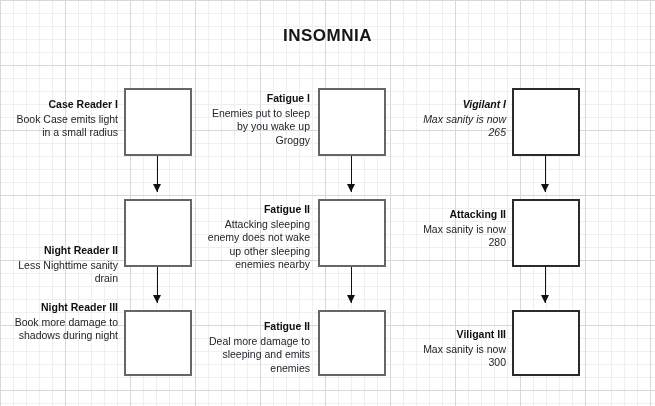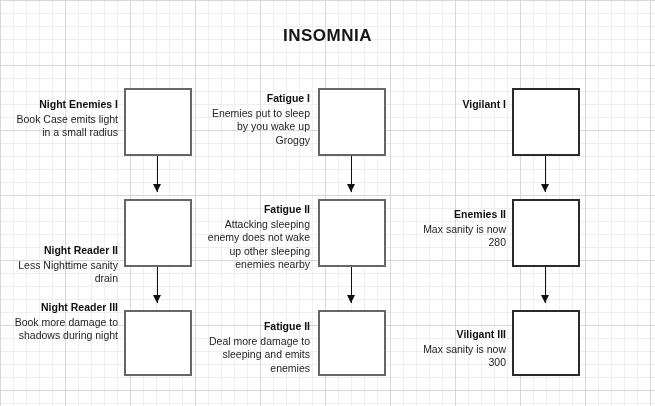--- a/index.html
+++ b/index.html
@@ -103,21 +103,21 @@
 </style>
 </head>
 <body>
 
 <div id="canvas">
 
   <div id="title">INSOMNIA</div>
 
   <div class="node col-a">
     <div class="node-label" style="left:8px; top:98px; width:110px;">
-      <span class="node-title">Night Enemies I</span>
+      <span class="node-title">Case Reader I</span>
       <span class="node-desc">Book Case emits light in a small radius</span>
     </div>
     <div class="node-box" style="left:124px; top:88px; width:68px; height:68px;"></div>
   </div>
 
   <div class="connector" style="left:157px; top:156px; height:36px;"></div>
   <div class="arrowhead" style="left:153px; top:184px;"></div>
 
   <div class="node col-a">
     <div class="node-label" style="left:8px; top:208px; width:110px;margin-top:36px;">
@@ -162,32 +162,33 @@
 
   <div class="node col-b">
     <div class="node-label" style="left:202px; top:320px; width:108px;">
       <span class="node-title">Fatigue II</span>
       <span class="node-desc">Deal more damage to sleeping and emits enemies</span>
     </div>
     <div class="node-box" style="left:318px; top:310px; width:68px; height:66px;"></div>
   </div>
 
   <div class="node col-c">
-    <div class="node-label" style="left:406px; top:98px; width:100px;">
+    <div class="node-label" style="left:406px; top:98px; width:100px;font-style:italic;">
       <span class="node-title">Vigilant I</span>
+      <span class="node-desc">Max sanity is now 265</span>
     </div>
     <div class="node-box" style="left:512px; top:88px; width:68px; height:68px;"></div>
   </div>
 
   <div class="connector" style="left:545px; top:156px; height:36px;"></div>
   <div class="arrowhead" style="left:541px; top:184px;"></div>
 
   <div class="node col-c">
     <div class="node-label" style="left:406px; top:208px; width:100px;">
-      <span class="node-title">Enemies II</span>
+      <span class="node-title">Attacking II</span>
       <span class="node-desc">Max sanity is now 280</span>
     </div>
     <div class="node-box" style="left:512px; top:199px; width:68px; height:68px;"></div>
   </div>
 
   <div class="connector" style="left:545px; top:267px; height:36px;"></div>
   <div class="arrowhead" style="left:541px; top:295px;"></div>
 
   <div class="node col-c">
     <div class="node-label" style="left:406px; top:328px; width:100px;">

